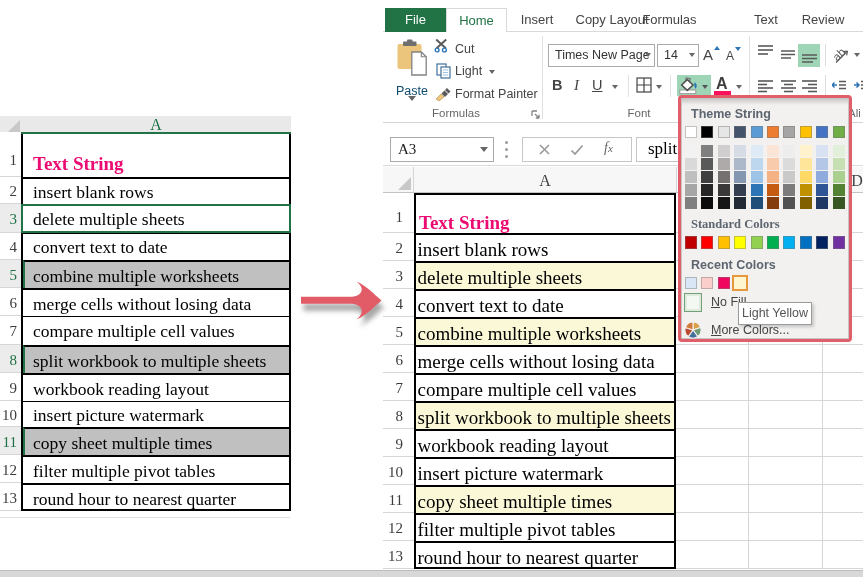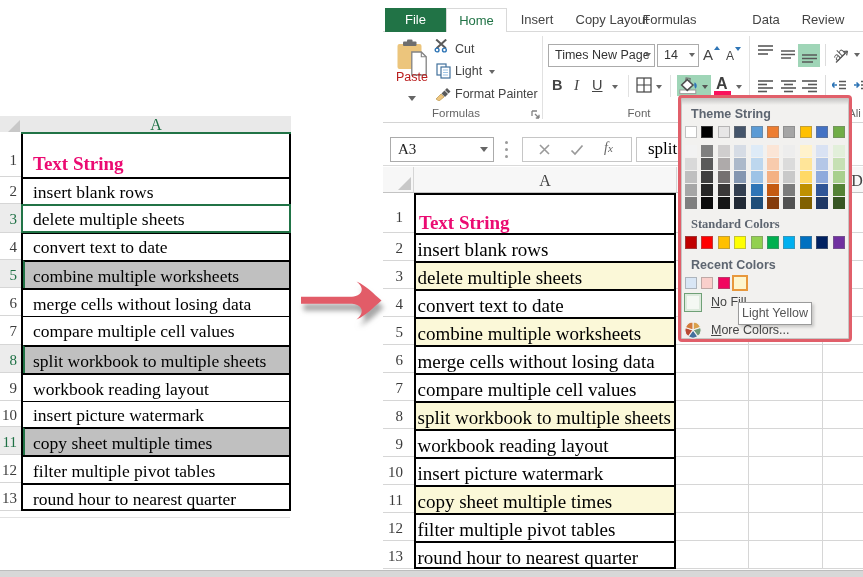--- a/index.html
+++ b/index.html
@@ -77,35 +77,35 @@
   </defs>
   <path d="M11,31.8 L62,31.8 C73,30.5 75,23 66.5,16.5 C77,21 83,28.5 91.5,35.5 C83,42.5 77,50 66.5,54.5 C75,48 73,40 62,38.8 L11,38.8 Z" fill="#e25b68" filter="url(#ash)"></path>
 </svg>
 
 <div class="abs" style="left:383px;top:31px;width:480px;height:1px;background:#d9d9d9;"></div>
 <div class="abs" style="left:385px;top:8px;width:61px;height:24px;background:#217346;color:#fff;font-size:13px;text-align:center;line-height:24px;">File</div>
 <div class="abs" style="left:446px;top:8px;width:61px;height:24px;background:#fff;box-sizing:border-box;border:1px solid #d9d9d9;border-bottom:none;color:#217346;font-size:13px;text-align:center;line-height:24px;">Home</div>
 <div class="abs" style="left:507px;top:8px;width:60px;height:23px;color:#444;font-size:13px;text-align:center;line-height:24px;">Insert</div>
 <div class="abs" style="left:567px;top:8px;width:90px;height:23px;color:#444;font-size:13px;text-align:center;line-height:24px;">Copy Layout</div>
 <div class="abs" style="left:627px;top:8px;width:85px;height:23px;color:#444;font-size:13px;text-align:center;line-height:24px;">Formulas</div>
-<div class="abs" style="left:742px;top:8px;width:48px;height:23px;color:#444;font-size:13px;text-align:center;line-height:24px;">Data</div>
+<div class="abs" style="left:742px;top:8px;width:48px;height:23px;color:#444;font-size:13px;text-align:center;line-height:24px;">Text</div>
 <div class="abs" style="left:790px;top:8px;width:66px;height:23px;color:#444;font-size:13px;text-align:center;line-height:24px;">Review</div>
 
 <div class="abs" style="left:383px;top:122px;width:480px;height:1px;background:#d4d4d4;"></div>
 <div class="abs" style="left:542px;top:36px;width:1px;height:83px;background:#e1e1e1;"></div>
 <div class="abs" style="left:749px;top:36px;width:1px;height:83px;background:#e1e1e1;"></div>
 
 <svg class="abs" style="left:396px;top:38px;" width="32" height="40" viewBox="0 0 32 40">
   <rect x="1.5" y="6" width="24" height="25" rx="2" fill="#ecc57c"></rect>
   <rect x="11" y="1.5" width="5.5" height="4" rx="1" fill="#6e6e6e"></rect>
   <rect x="7" y="3.5" width="13.5" height="4.5" rx="1" fill="#6e6e6e"></rect>
   <path d="M15.8,14 L25.3,14 L30.2,18.8 L30.2,37 L15.8,37 Z" fill="#fff" stroke="#828282" stroke-width="1.3"></path>
   <path d="M25.3,14 L25.3,18.8 L30.2,18.8" fill="none" stroke="#828282" stroke-width="1.1"></path>
 </svg>
-<div class="abs" style="left:392px;top:70px;width:40px;text-align:center;font-size:12.5px;color:#b91c1c;">Paste</div>
+<div class="abs" style="left:392px;top:84px;width:40px;text-align:center;font-size:12.5px;color:#0c4a6e;">Paste</div>
 <div class="tri" style="left:408px;top:96px;border-left:4px solid transparent;border-right:4px solid transparent;border-top:5px solid #666;"></div>
 
 <svg class="abs" style="left:434px;top:39px;" width="15" height="14" viewBox="0 0 15 14">
   <path d="M2.2,0.5 L11.8,9.2 M12.2,0.5 L2.6,9.2" stroke="#5a5a5a" stroke-width="2"></path>
   <circle cx="3.1" cy="11" r="1.9" fill="none" stroke="#2e75b6" stroke-width="1.4"></circle>
   <circle cx="10.4" cy="11" r="1.9" fill="none" stroke="#2e75b6" stroke-width="1.4"></circle>
 </svg>
 <div class="abs" style="left:455px;top:42px;font-size:12.5px;color:#444;">Cut</div>
 
 <svg class="abs" style="left:436px;top:63px;" width="16" height="16" viewBox="0 0 16 16">

